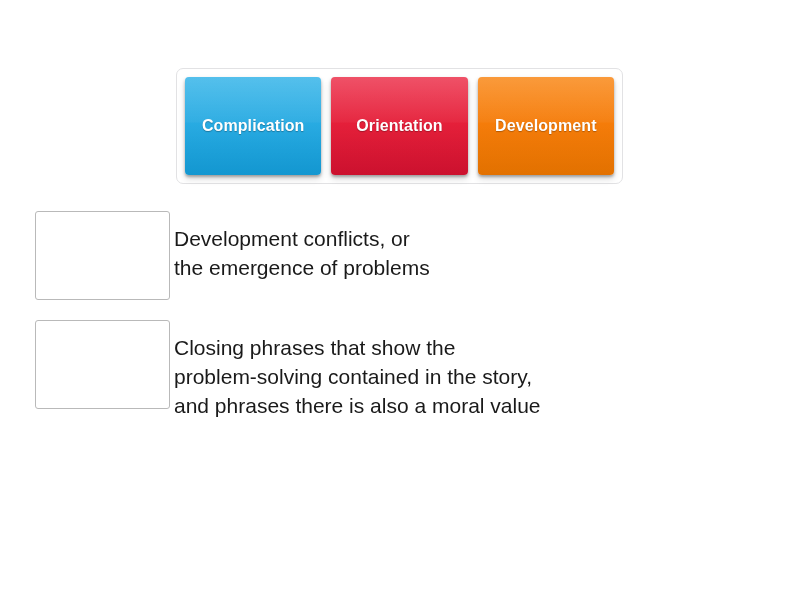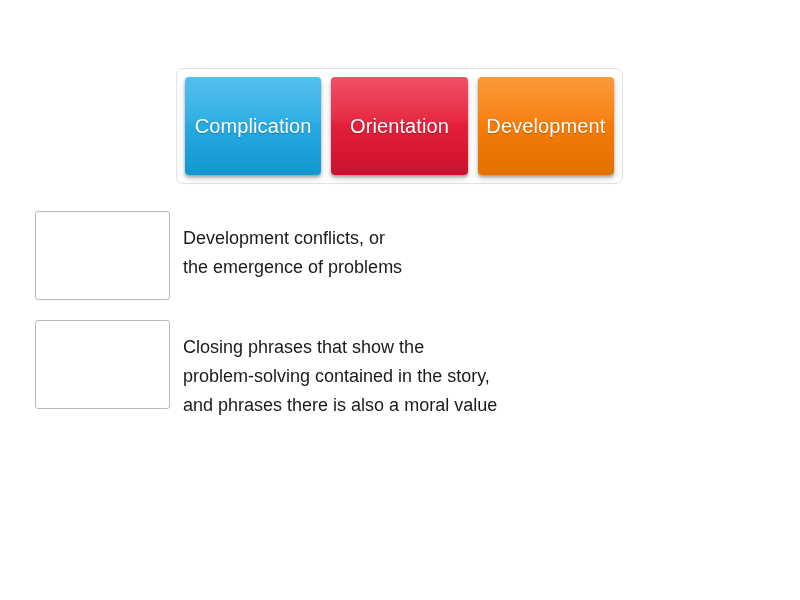--- a/index.html
+++ b/index.html
@@ -62,22 +62,22 @@
   }
 
   .tile-blue   { background: linear-gradient(to bottom, #2fb2e8 0%, #29abe2 45%, #14a0dd 100%); }
   .tile-red    { background: linear-gradient(to bottom, #ec2b46 0%, #e5203a 45%, #d81231 100%); }
   .tile-orange { background: linear-gradient(to bottom, #f98410 0%, #f57c0a 45%, #f07800 100%); }
 
   .tile-label {
     position: relative;
     z-index: 2;
     color: #ffffff;
-    font-size: 20px;
-    font-weight: normal;
+    font-size: 16px;
+    font-weight: bold;
     letter-spacing: 0.1px;
     text-shadow: 0 1px 1px rgba(0,0,0,0.28);
     white-space: nowrap;
   }
 
   
   .rows {
     position: absolute;
     left: 35px;
     top: 211px;
@@ -91,23 +91,23 @@
   .dropzone {
     width: 135px;
     height: 89px;
     flex: 0 0 135px;
     box-sizing: border-box;
     background: #ffffff;
     border: 1px solid #b9b9b9;
     border-radius: 3px;
   }
   .row-text {
-    margin-left: 13px;
+    margin-left: 4px;
     padding-top: 13px;
-    font-size: 18px;
+    font-size: 21px;
     line-height: 29px;
     color: #1a1a1a;
     white-space: pre-line;
     font-weight: normal;
   }
 </style>
 </head>
 <body>
 
 <div class="tile-tray">

